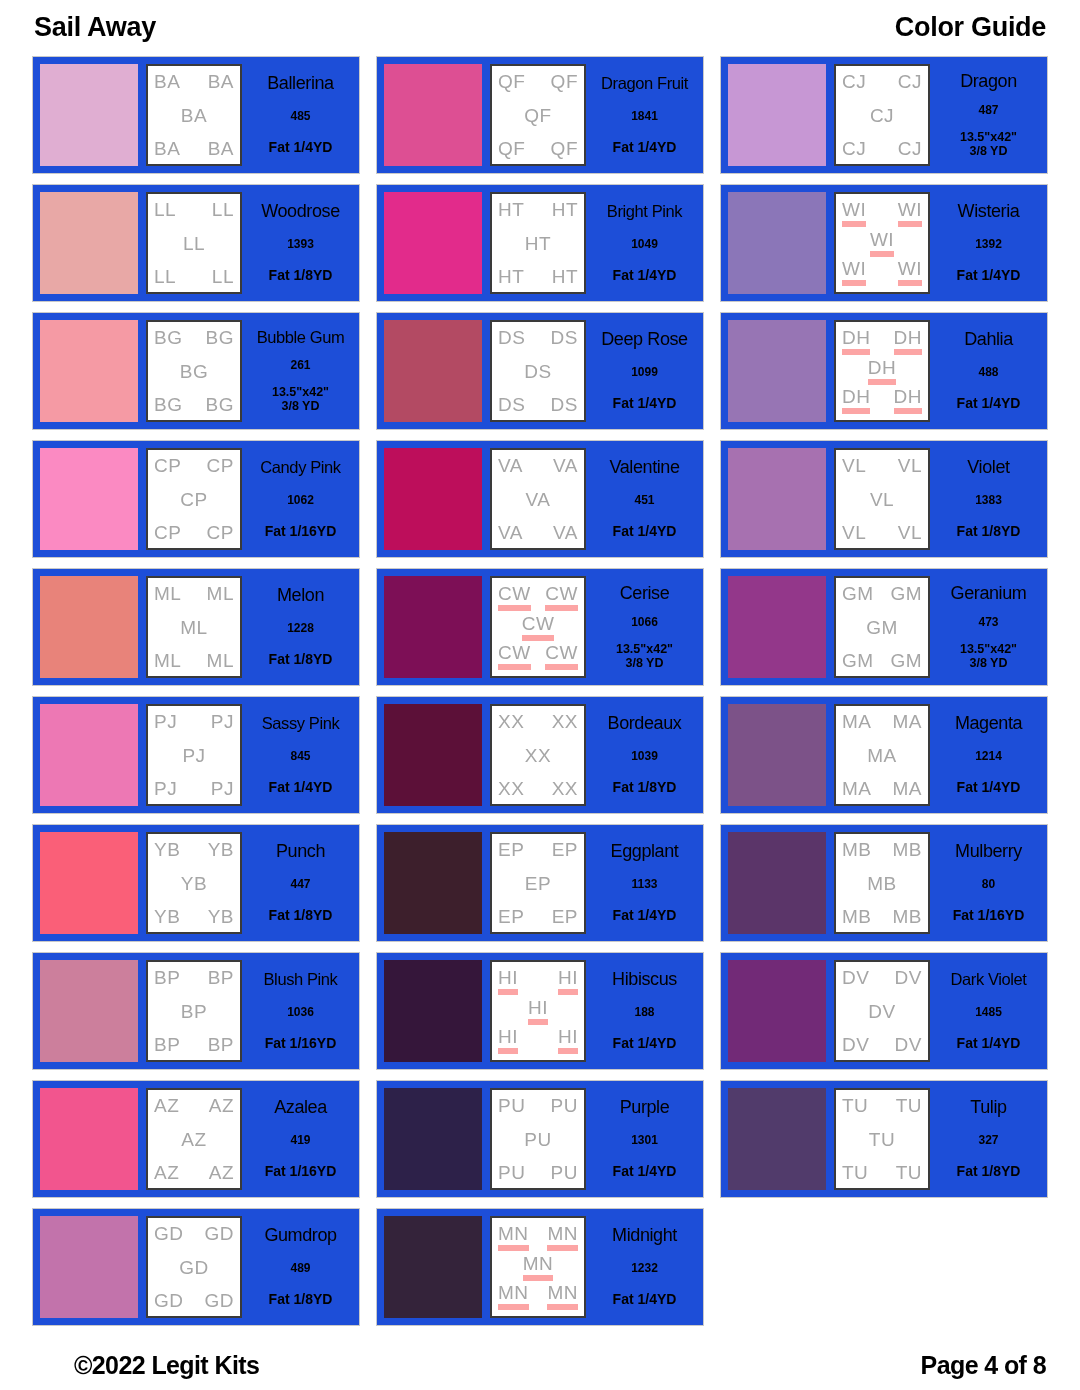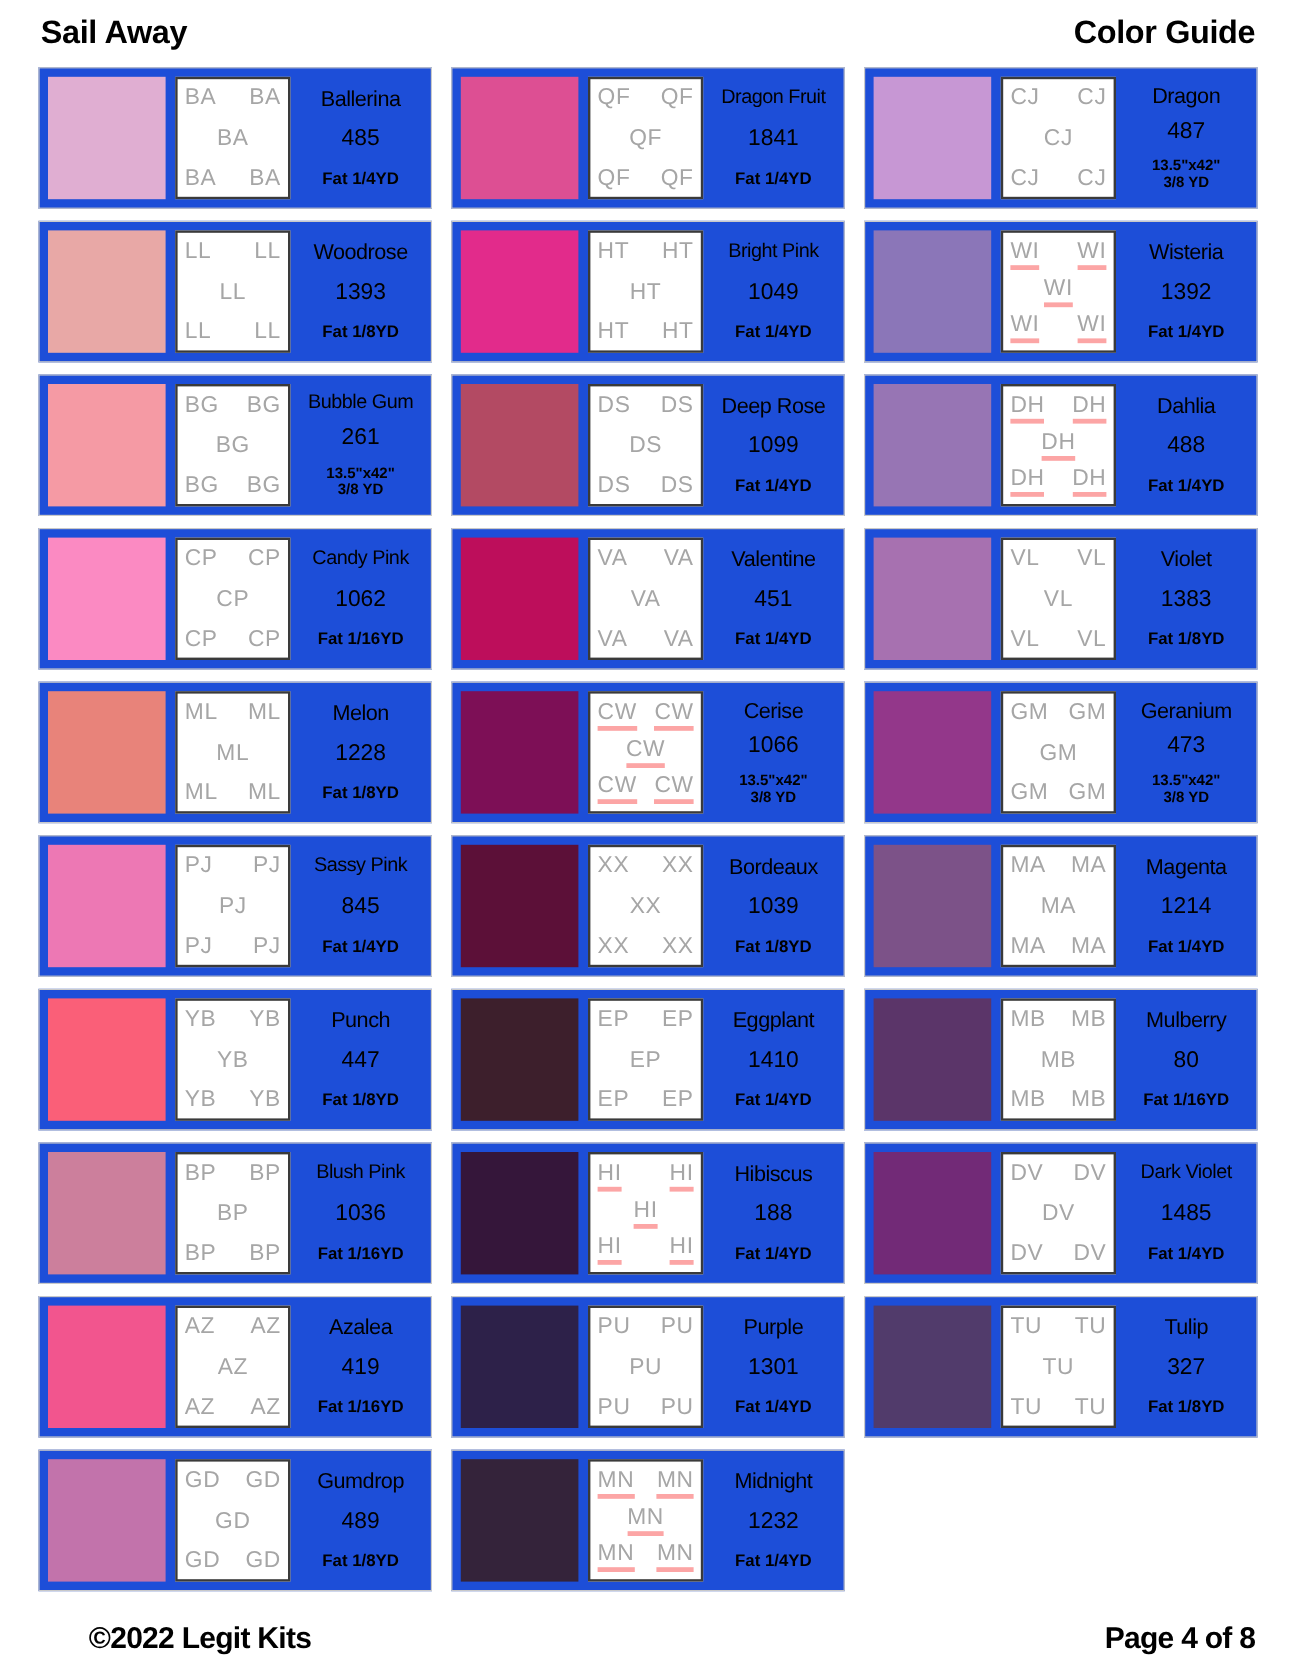--- a/index.html
+++ b/index.html
@@ -84,21 +84,21 @@
   .code-row.mid { justify-content: center; }
 
   .code {
     font-size: 19px;
     line-height: 1;
     color: #a6a6a6;
     letter-spacing: 0.5px;
     white-space: nowrap;
   }
   .code.ul {
-    border-bottom: 4px solid #fca5a5;
+    border-bottom: 6px solid #fca5a5;
     padding-bottom: 2px;
   }
 
   .meta {
     flex: 1 1 auto;
     margin-left: 7px;
     display: flex;
     flex-direction: column;
     justify-content: space-around;
     align-items: center;
@@ -106,22 +106,22 @@
     padding: 2px 1px;
   }
   .meta .name {
     font-size: 18px;
     font-weight: normal;
     line-height: 1.02;
     letter-spacing: -0.4px;
   }
   .meta .name.small { font-size: 16.5px; }
   .meta .sku {
-    font-size: 19px;
-    font-weight: normal;
+    font-size: 12px;
+    font-weight: bold;
   }
   .meta .cut {
     font-size: 14px;
     font-weight: bold;
     line-height: 1.12;
     white-space: pre-line;
   }
   .meta .cut.two {
     font-size: 12.5px;
   }
@@ -507,21 +507,21 @@
             <div class="code-row mid">
               <span class="code">EP</span>
             </div>
             <div class="code-row">
               <span class="code">EP</span>
               <span class="code">EP</span>
             </div>
           </div>
           <div class="meta">
             <div class="name">Eggplant</div>
-            <div class="sku">1410</div>
+            <div class="sku">1133</div>
             <div class="cut">Fat 1/4YD</div>
           </div>
         </div>
         <div class="card">
           <div class="swatch" style="background: rgb(53, 22, 58);"></div>
           <div class="codebox">
             <div class="code-row">
               <span class="code ul">HI</span>
               <span class="code ul">HI</span>
             </div>

